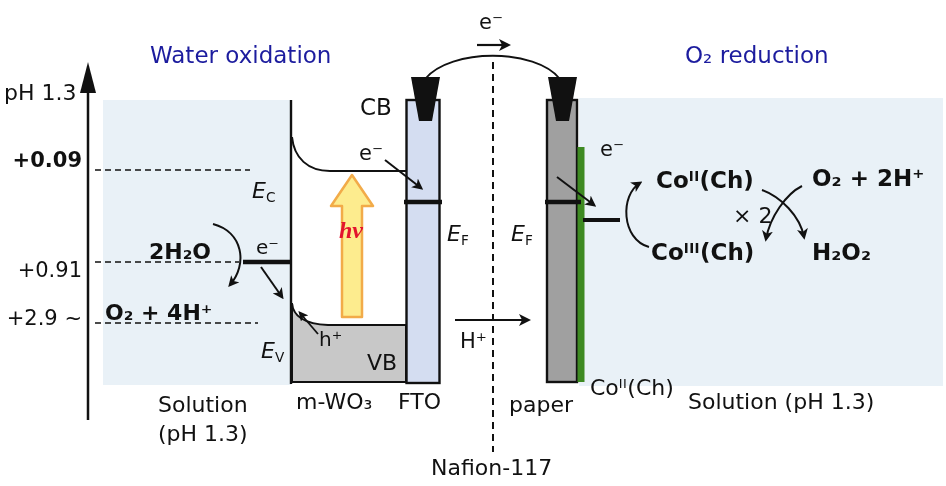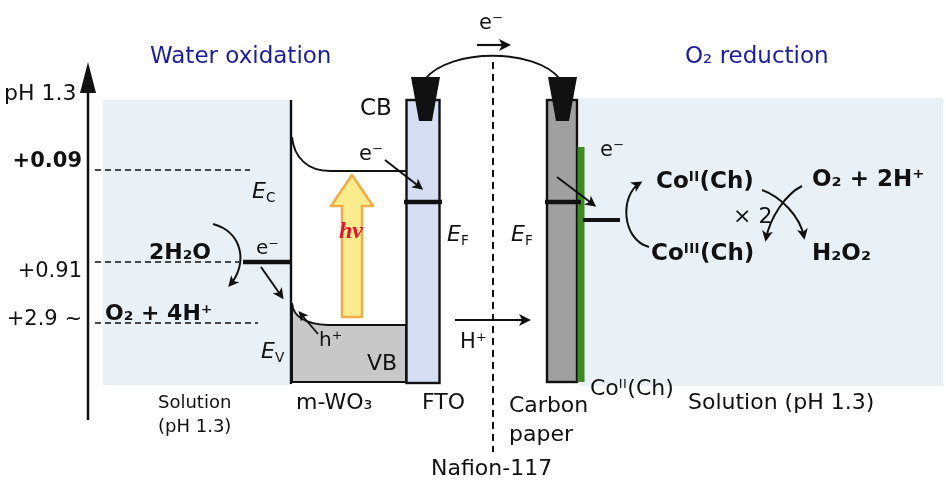--- a/index.html
+++ b/index.html
@@ -101,34 +101,33 @@
   <div class="lbl" style="left:359px; top:143px;">e⁻</div>
   <div class="lbl italicE" style="left:447px; top:193px;"><span>E</span><sub>F</sub></div>
   <div class="lbl red" style="left:339px; top:218px;">hν</div>
   <div class="lbl bold chem" style="left:149px; top:212px;">2H₂O</div>
   <div class="lbl" style="left:256px; top:237px; font-size:20px;">e⁻</div>
   <div class="lbl bold chem" style="left:105px; top:273px;">O₂ + 4H⁺</div>
   <div class="lbl italicE" style="left:261px; top:310px;"><span>E</span><sub>V</sub></div>
   <div class="lbl" style="left:319px; top:329px; font-size:20px;">h⁺</div>
   <div class="lbl" style="left:367px; top:352px; font-size:22px;">VB</div>
 
-  <div class="lbl center twoline" style="left:158px; top:390px; width:140px; font-size:18px;">
+  <div class="lbl center twoline" style="left:158px; top:390px; width:140px; font-size:22px;">
     <div>Solution</div>
     <div>(pH 1.3)</div>
   </div>
   <div class="lbl" style="left:296px; top:391px; font-size:22px;">m-WO₃</div>
-  <div class="lbl" style="left:398px; top:391px; font-size:22px;margin-left:24px;">FTO</div>
+  <div class="lbl" style="left:398px; top:391px; font-size:22px;">FTO</div>
 
   <div class="lbl" style="left:460px; top:331px;">H⁺</div>
   <div class="lbl" style="left:431px; top:457px; font-size:22px;">Nafion-117</div>
 
   <div class="lbl italicE" style="left:511px; top:193px;"><span>E</span><sub>F</sub></div>
   <div class="lbl" style="left:600px; top:139px;">e⁻</div>
   <div class="lbl center twoline" style="left:509px; top:390px; width:130px; font-size:22px;">
-    <div>Carbon</div>
     <div>paper</div>
   </div>
   <div class="lbl chem" style="left:590px; top:348px;"><span>Co</span><span class="sup2">II</span><span>(Ch)</span></div>
 
   <div class="lbl bold cyc" style="left:656px; top:169px;"><span>Co</span><span class="sup2">II</span><span>(Ch)</span></div>
   <div class="lbl" style="left:733px; top:205px; font-size:22px;">× 2</div>
   <div class="lbl bold cyc" style="left:651px; top:241px;"><span>Co</span><span class="sup2">III</span><span>(Ch)</span></div>
   <div class="lbl bold cyc" style="left:812px; top:167px;">O₂ + 2H⁺</div>
   <div class="lbl bold cyc" style="left:812px; top:241px;">H₂O₂</div>
 

